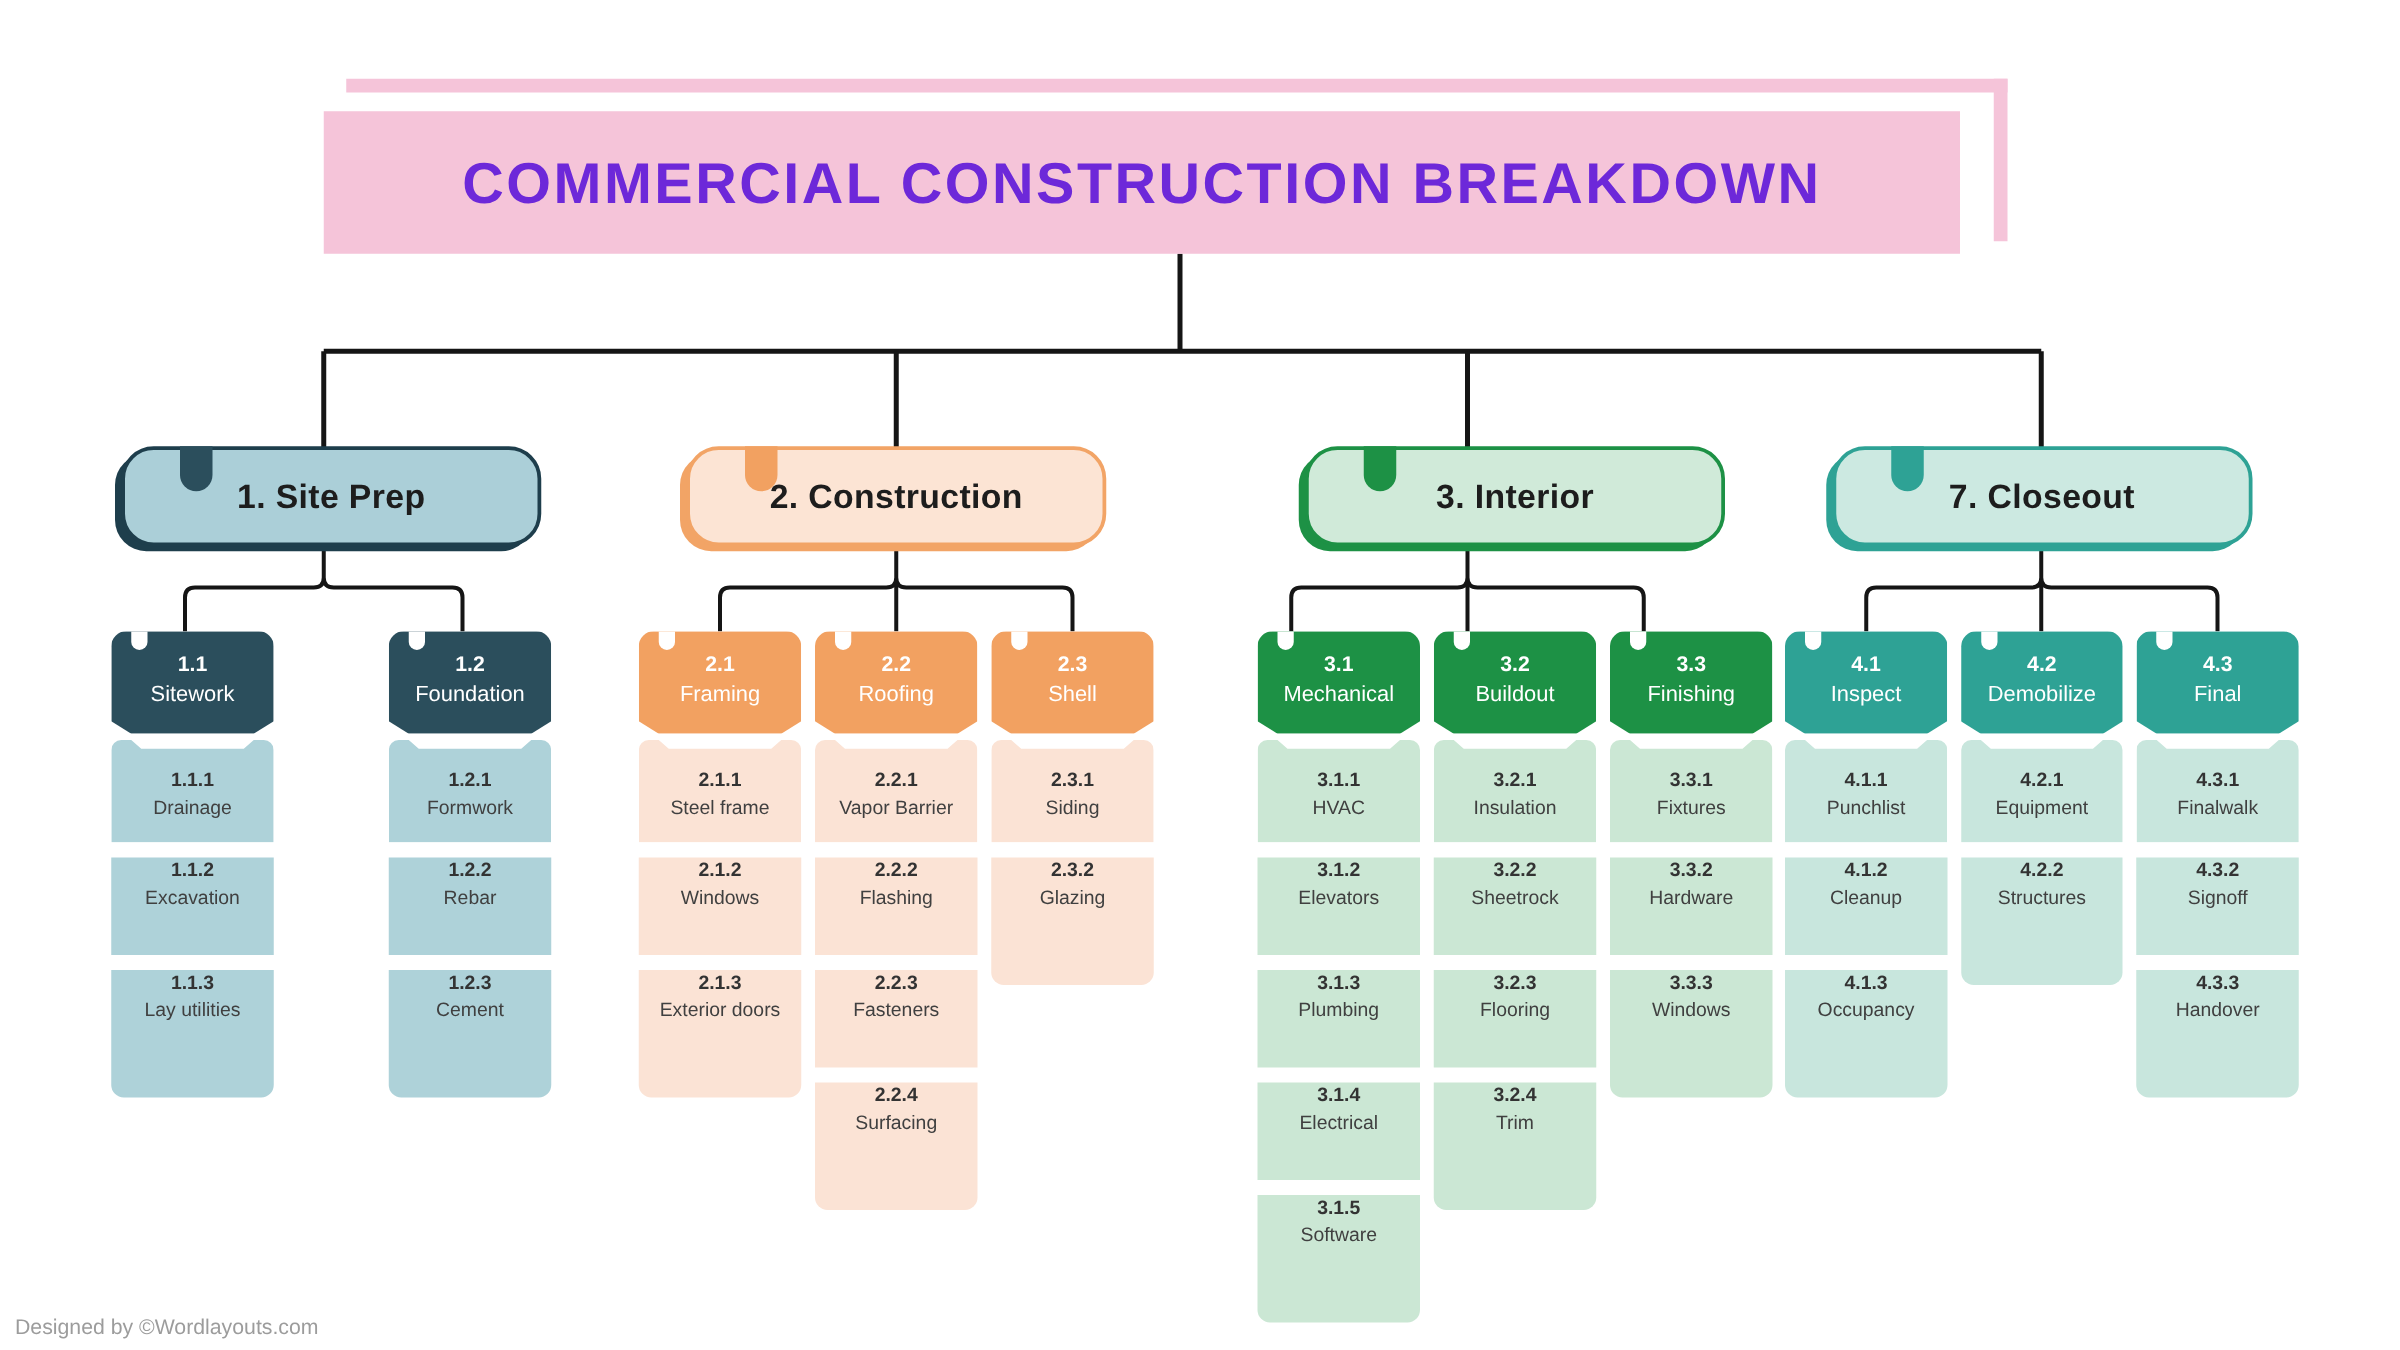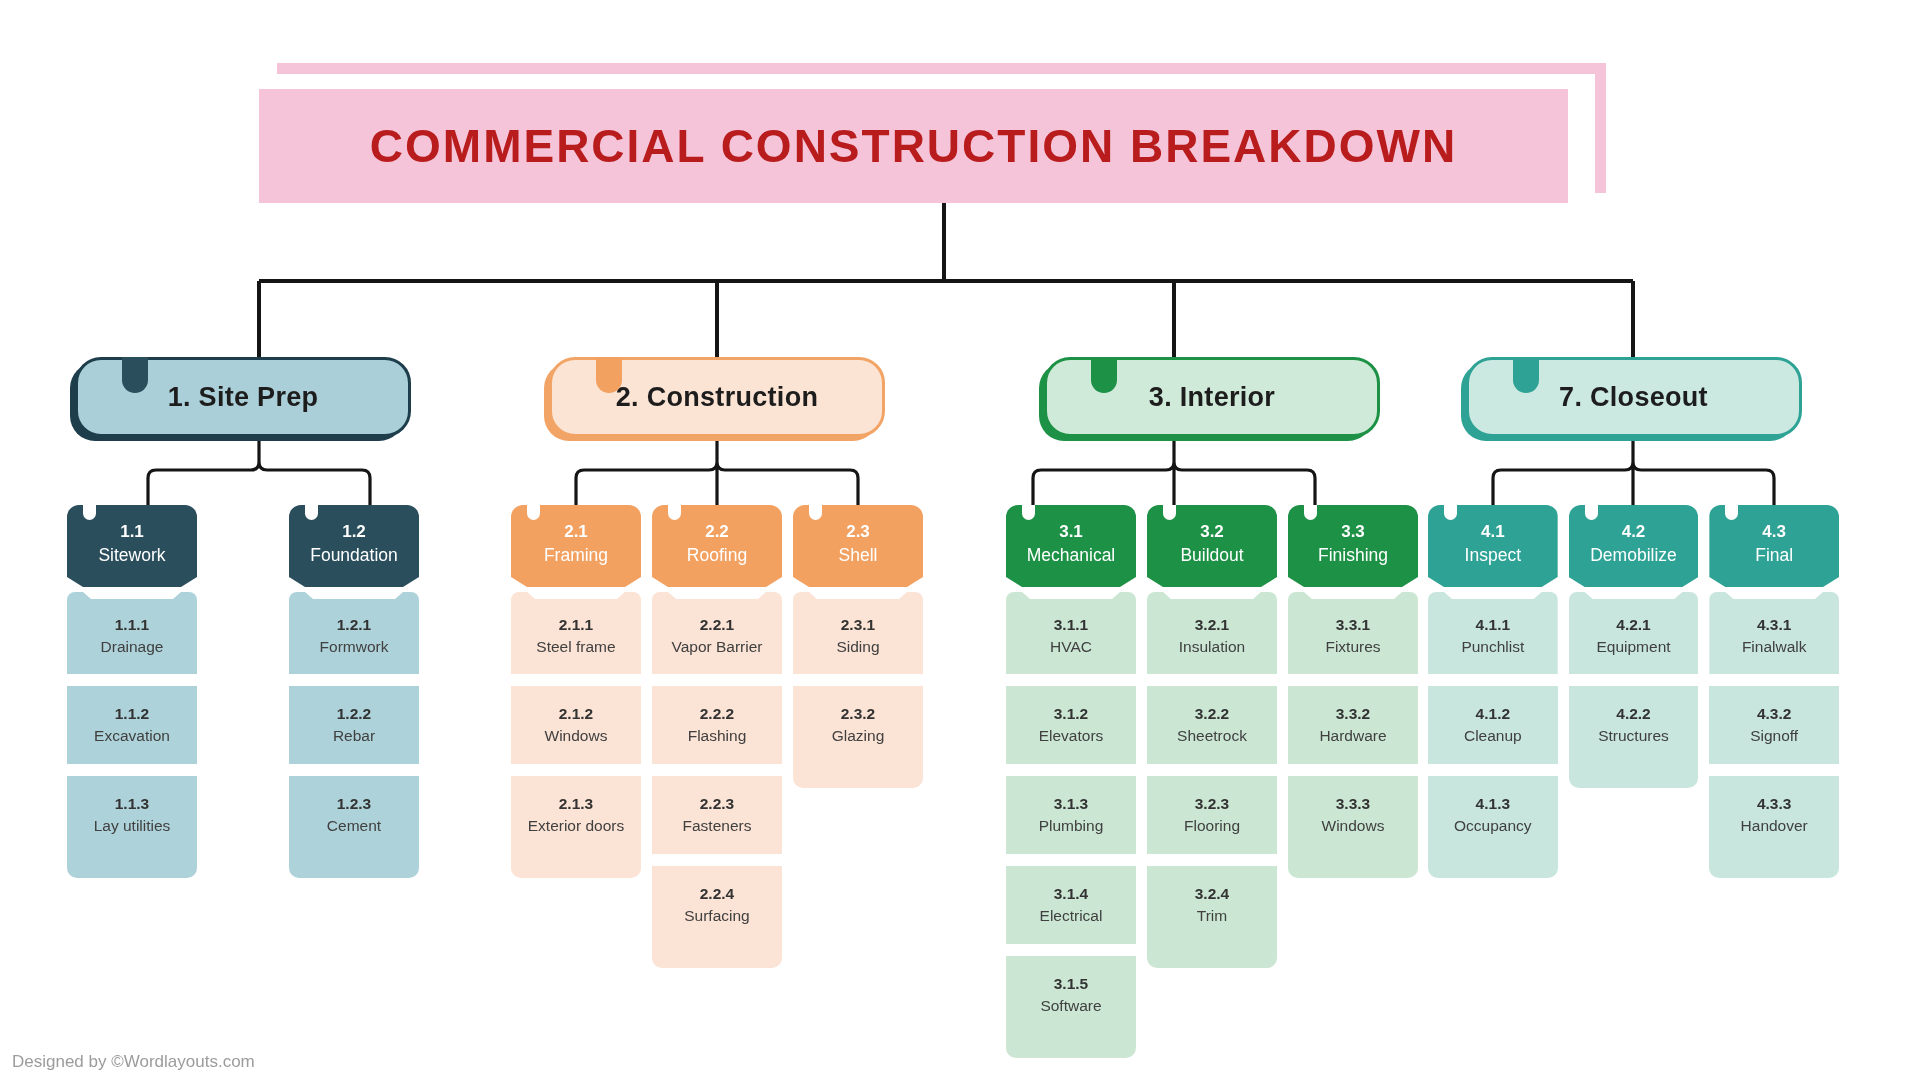--- a/index.html
+++ b/index.html
@@ -9,21 +9,21 @@
 
   
   svg.connectors{position:absolute;left:0;top:0;z-index:0;}
 
   
   .banner-shadow{position:absolute;left:277px;top:63px;width:1318px;height:119px;
 ialog    box-sizing:border-box;z-index:1;
     border-top:11px solid var(--pink);border-right:11px solid var(--pink);}
   .banner{position:absolute;left:259px;top:89px;width:1309px;height:114px;
     background:var(--pink);z-index:2;display:flex;align-items:center;justify-content:center;}
-  .banner h1{margin:0;font-size:46px;font-weight:800;letter-spacing:2px;color:#b91c1c;}
+  .banner h1{margin:0;font-size:46px;font-weight:800;letter-spacing:2px;color:#6d28d9;}
 
   
   .branch{position:absolute;top:357px;z-index:2;}
   .pill{position:relative;width:336px;height:80px;margin:0 auto;box-sizing:border-box;
     background:var(--fill);border:3.5px solid var(--border);border-radius:26px;
     box-shadow:-6px 5px 0 -1px var(--border);
     display:flex;align-items:center;justify-content:center;}
   .pill-label{font-size:27px;font-weight:700;color:#1d1d1d;letter-spacing:.3px;}
   .pill-tab{position:absolute;top:-3.5px;left:44px;width:26px;height:36px;
     background:var(--tab);border-radius:0 0 13px 13px;}
@@ -35,21 +35,21 @@
     background:var(--hdr);color:#ffffff;text-align:center;padding-top:15px;
     border-radius:12px 12px 6px 6px;
     clip-path:polygon(0 0,100% 0,100% calc(100% - 10px),calc(100% - 16px) 100%,16px 100%,0 calc(100% - 10px));}
   .col-header .code{font-size:17px;font-weight:600;line-height:23px;}
   .col-header .name{font-size:17.5px;font-weight:400;line-height:25px;}
   .hole{position:absolute;top:0;left:16px;width:13px;height:15px;background:#ffffff;
     border-radius:0 0 7px 7px;}
 
   .cells{display:flex;flex-direction:column;gap:12px;}
   .cell{box-sizing:border-box;height:78px;background:var(--cell);text-align:center;
-    padding-top:17px;}
+    }
   .cell .code{font-size:15.5px;font-weight:600;color:#333333;line-height:21px;}
   .cell .name{font-size:15.5px;font-weight:400;color:#404040;line-height:23px;}
   .cell:first-child{height:82px;padding-top:22px;border-radius:8px 8px 0 0;
     clip-path:polygon(0 0,16px 0,24px 7px,calc(100% - 24px) 7px,calc(100% - 16px) 0,100% 0,100% 100%,0 100%);}
   .cell:last-child{height:102px;border-radius:0 0 10px 10px;}
 
   .footer{position:absolute;left:12px;top:1052px;font-size:17px;color:#9c9c9c;z-index:2;}
 </style>
 </head>
 <body>
@@ -71,21 +71,21 @@
       <path d="M1174 437 V505 M1033 505 V478 Q1033 470 1041 470 H1166 Q1174 470 1174 462 M1315 505 V478 Q1315 470 1307 470 H1182 Q1174 470 1174 462"></path>
       <path d="M1633 437 V505 M1493 505 V478 Q1493 470 1501 470 H1625 Q1633 470 1633 462 M1774 505 V478 Q1774 470 1766 470 H1641 Q1633 470 1633 462"></path>
     </g>
   </svg>
 
   <div class="banner-shadow"></div>
   <header class="banner">
     <h1>COMMERCIAL CONSTRUCTION BREAKDOWN</h1>
   </header>
 
-  <div class="branch" style="left: 67px; width: 352px; --colgap: 92px; --fill: #ABCFD8; --border: #1E3E4C; --tab: #2B4E5C; --hdr: #2B4E5C; --cell: #AED2D9;">
+  <div class="branch" style="left: 89px; width: 352px; --colgap: 92px; --fill: #ABCFD8; --border: #1E3E4C; --tab: #2B4E5C; --hdr: #2B4E5C; --cell: #AED2D9;">
     <div class="pill">
       <span class="pill-tab"></span>
       <span class="pill-label">1. Site Prep</span>
     </div>
     <div class="cols">
   <div class="col">
     <div class="col-header">
       <span class="hole"></span>
       <div class="code">1.1</div>
       <div class="name">Sitework</div>

